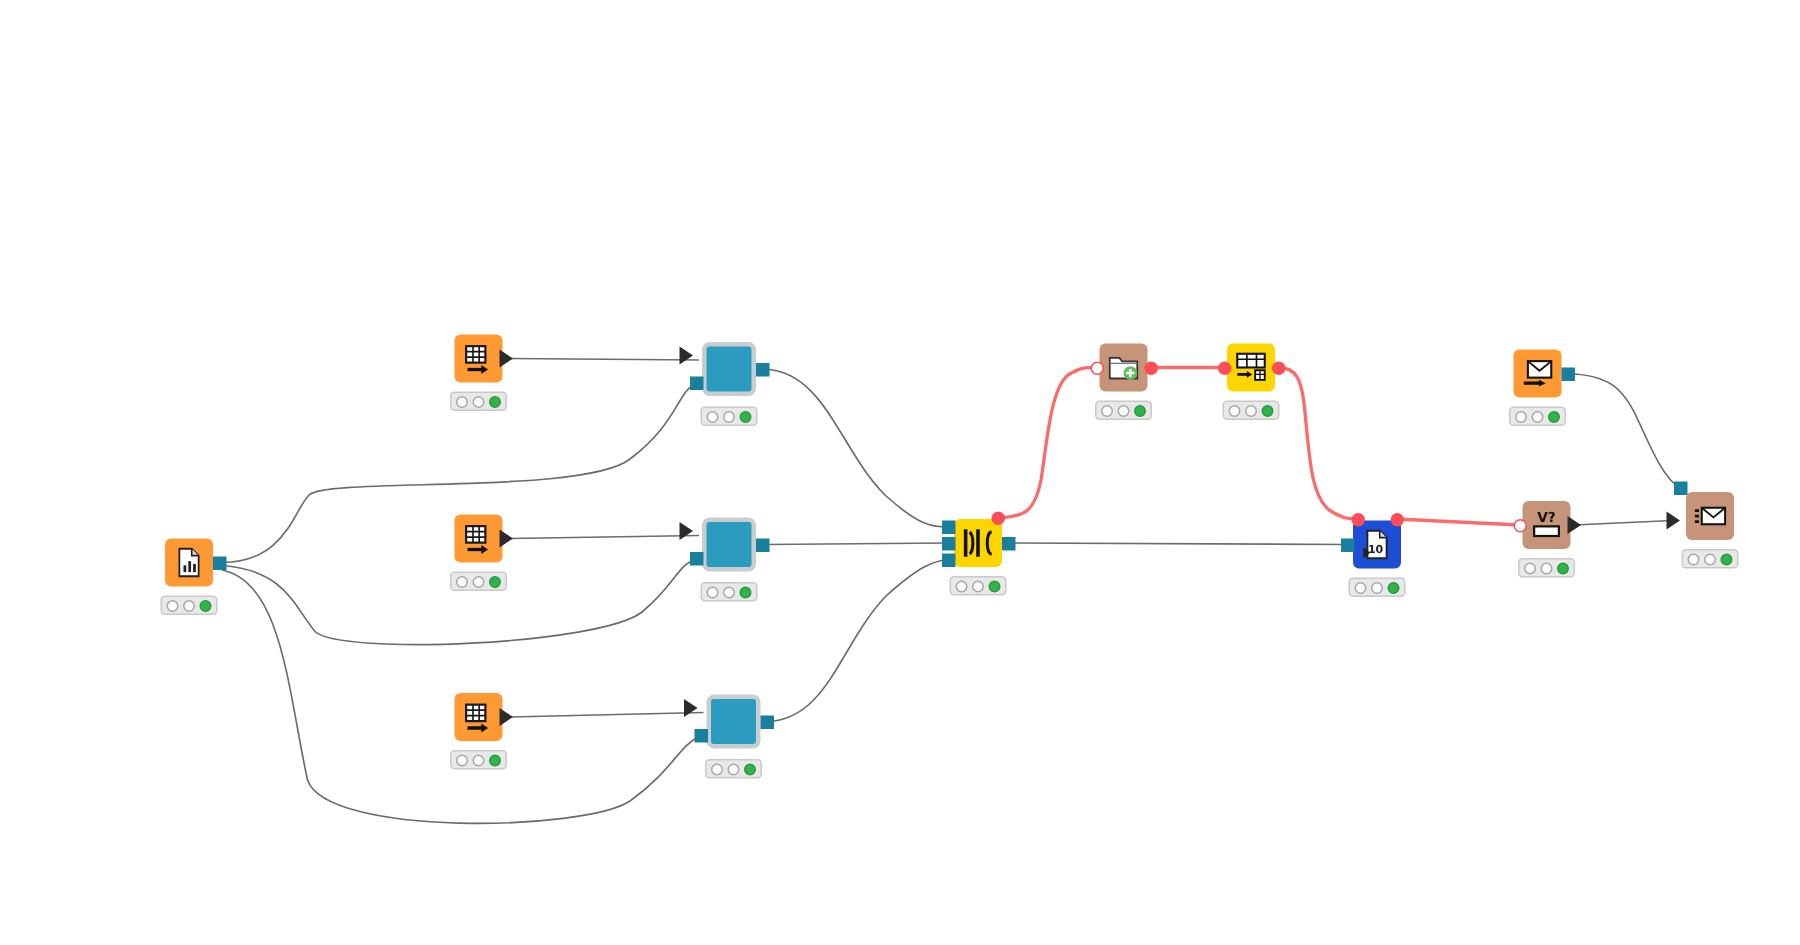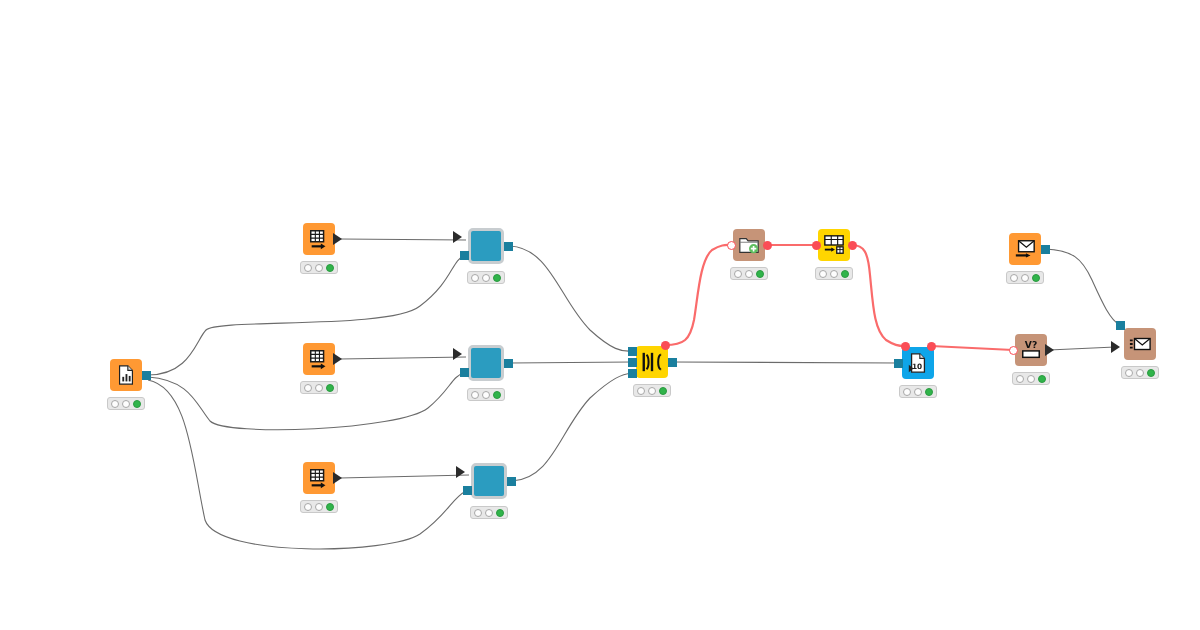--- a/index.html
+++ b/index.html
@@ -318,21 +318,21 @@
       </div>
       <div class="port flow" style="left: -22.5px; top: -4.5px;"></div>
       <div class="port flow" style="left: 13.5px; top: -4.5px;"></div>
       <div class="status">
         <span class="lamp off"></span>
         <span class="lamp off"></span>
         <span class="lamp green"></span>
       </div>
     </div>
     <div class="node" style="left: 918px; top: 363px;">
-      <div class="node-body" style="background: #0ea5e9;">
+      <div class="node-body" style="background: #1d4ed8;">
         <span style="display: flex;">
           <svg class="node-icon" viewBox="0 0 24 24" xmlns="http://www.w3.org/2000/svg">
             <path d="M5 2h9l5 5v15H5z" fill="#fff" stroke="#222" stroke-width="1.4"></path>
             <path d="M14 2v5h5" fill="#e4e4e4" stroke="#222" stroke-width="1.2"></path>
             <text x="11" y="18" font-family="DejaVu Sans, sans-serif" font-size="8" font-weight="bold" fill="#222" text-anchor="middle">10</text>
             <path d="M2 14l5 4-5 4z" fill="#222"></path>
           </svg>
         </span>
       </div>
       <div class="port" style="left: -24.5px; top: -4.5px;"></div>

